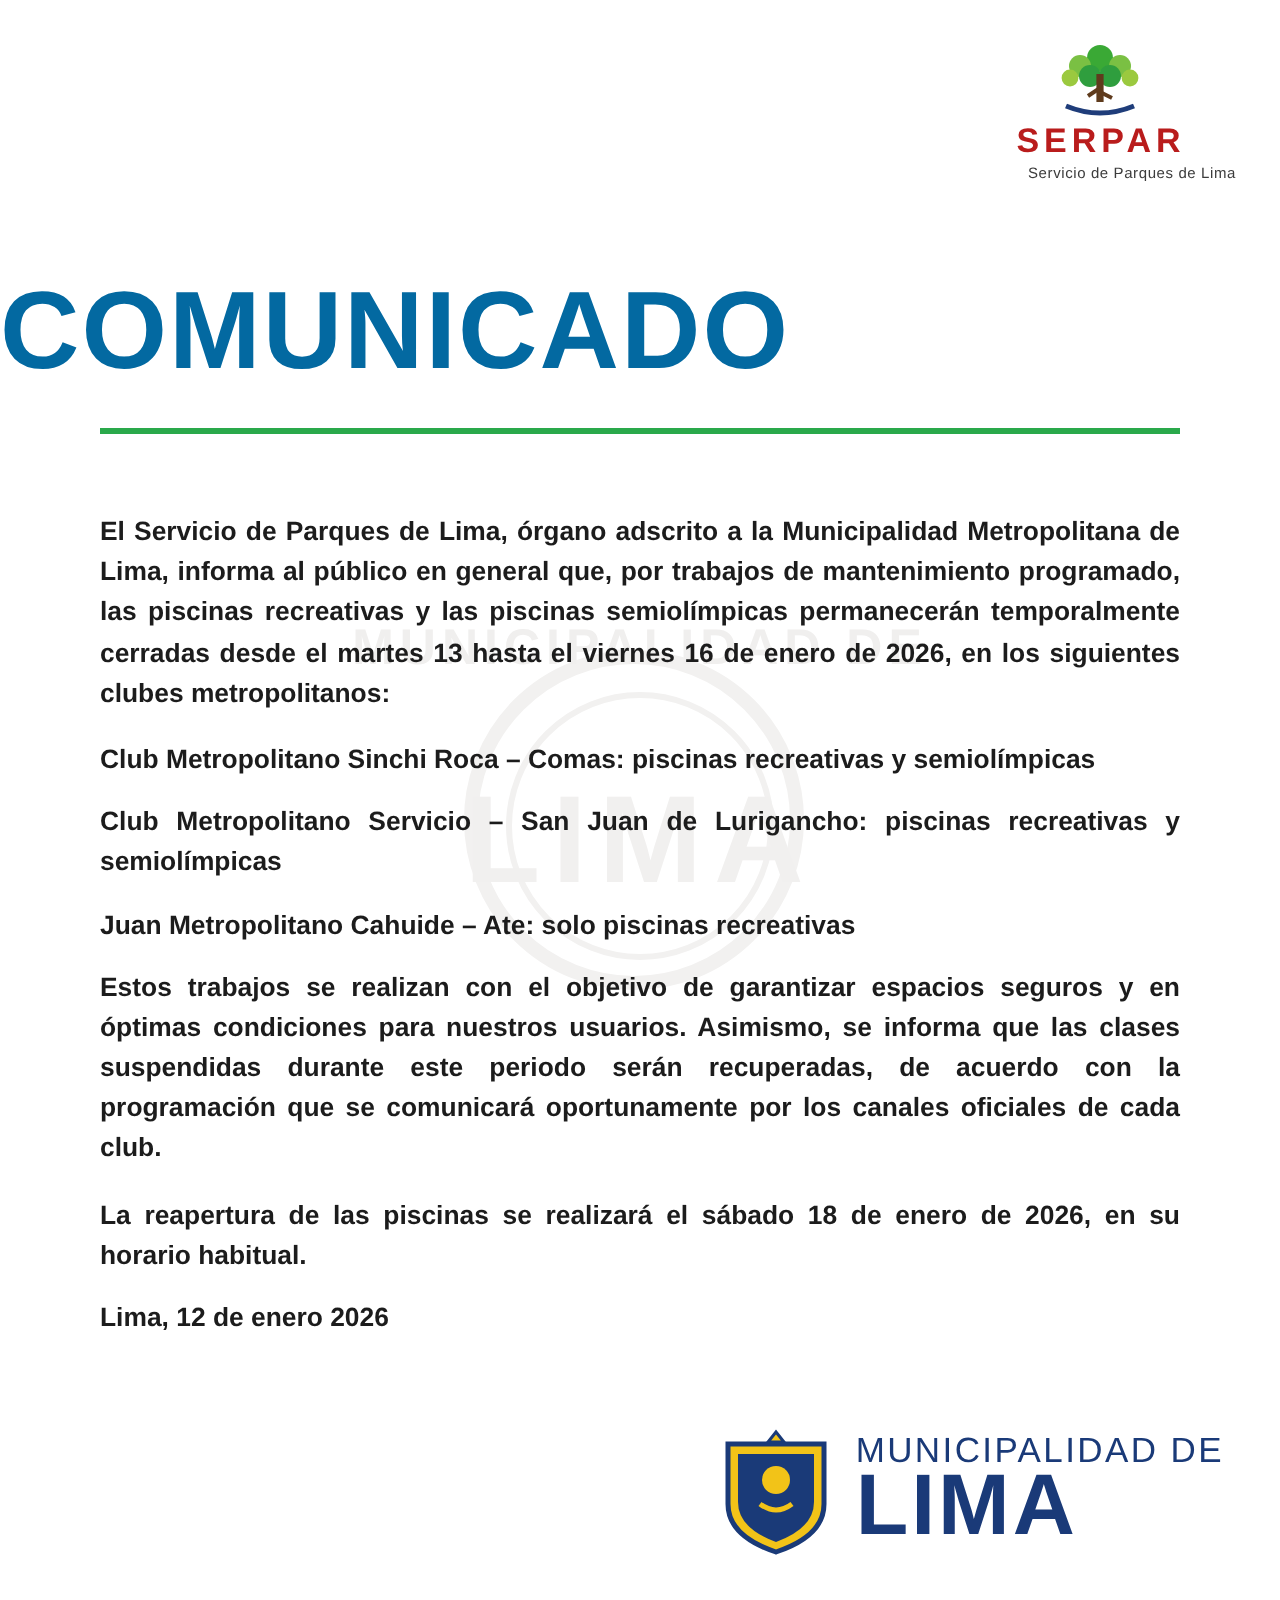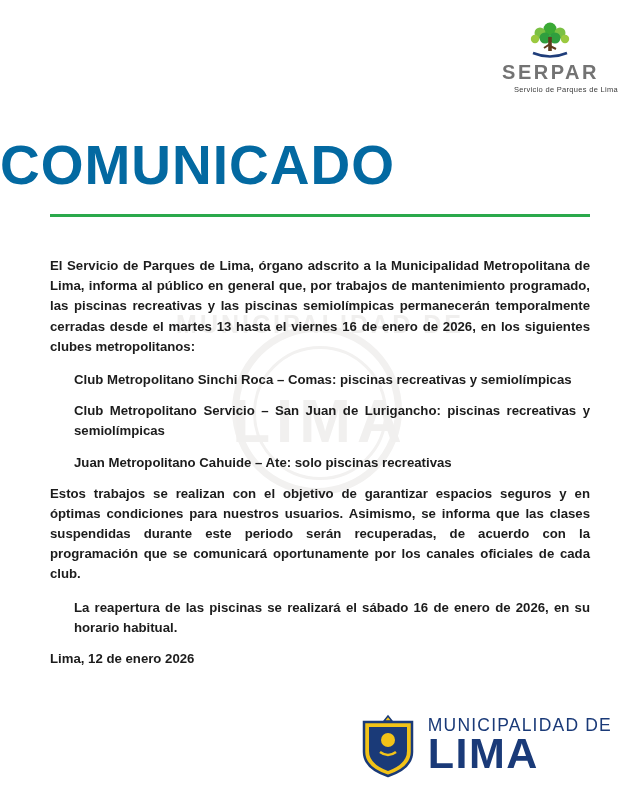--- a/index.html
+++ b/index.html
@@ -65,24 +65,24 @@
     width: 135px;
     text-align: center;
     z-index: 3;
   }
   .serpar-tree {
     position: relative;
     height: 42px;
     margin-bottom: 2px;
   }
   .serpar-name {
-    font-size: 20px;
+    font-size: 17px;
     font-weight: bold;
     letter-spacing: 2.5px;
-    color: #737373;
+    color: #b91c1c;
     line-height: 1;
   }
   .serpar-sub {
     font-size: 7.5px;
     letter-spacing: .3px;
     color: #3c3c3c;
     margin-top: 3px;
     text-align: right;
   }
 
@@ -117,21 +117,21 @@
     z-index: 2;
   }
   .p {
     font-size: 13.2px;
     line-height: 1.53;
     color: #1c1c1c;
     text-align: justify;
     margin-bottom: 13px;
   }
   .p.bold { font-weight: bold; }
-  .p.tight { margin-bottom: 11px; margin-left: 24px; }
+  .p.tight { margin-bottom: 11px; }
   .p.date { font-weight: bold; }
 
   
   .muni {
     position: absolute;
     right: 28px; bottom: 22px;
     display: flex;
     align-items: center;
     gap: 12px;
     z-index: 3;
@@ -189,21 +189,21 @@
 
   <div class="title">COMUNICADO</div>
   <div class="rule"></div>
 
   <div class="body">
     <p class="p bold">El Servicio de Parques de Lima, órgano adscrito a la Municipalidad Metropolitana de Lima, informa al público en general que, por trabajos de mantenimiento programado, las piscinas recreativas y las piscinas semiolímpicas permanecerán temporalmente cerradas desde el martes 13 hasta el viernes 16 de enero de 2026, en los siguientes clubes metropolitanos:</p>
     <p class="p bold tight">Club Metropolitano Sinchi Roca – Comas: piscinas recreativas y semiolímpicas</p>
     <p class="p bold tight">Club Metropolitano Servicio – San Juan de Lurigancho: piscinas recreativas y semiolímpicas</p>
     <p class="p bold tight">Juan Metropolitano Cahuide – Ate: solo piscinas recreativas</p>
     <p class="p bold">Estos trabajos se realizan con el objetivo de garantizar espacios seguros y en óptimas condiciones para nuestros usuarios. Asimismo, se informa que las clases suspendidas durante este periodo serán recuperadas, de acuerdo con la programación que se comunicará oportunamente por los canales oficiales de cada club.</p>
-    <p class="p bold tight">La reapertura de las piscinas se realizará el sábado 16 de enero de 2026, en su horario habitual.</p>
+    <p class="p bold tight">La reapertura de las piscinas se realizará el sábado 18 de enero de 2026, en su horario habitual.</p>
     <p class="p date">Lima, 12 de enero 2026</p>
   </div>
 
   <div class="muni">
     <div class="muni-shield">
       <svg width="56" height="64" viewBox="0 0 56 64" xmlns="http://www.w3.org/2000/svg">
         <path d="M4 8 L52 8 L52 38 Q52 54 28 62 Q4 54 4 38 Z" fill="#f2c318" stroke="#1a3a78" stroke-width="2.5"></path>
         <path d="M9 13 L47 13 L47 37 Q47 50 28 57 Q9 50 9 37 Z" fill="#1a3a78"></path>
         <circle cx="28" cy="26" r="7" fill="#f2c318"></circle>
         <path d="M20 38 q8 6 16 0" stroke="#f2c318" stroke-width="2.5" fill="none"></path>

